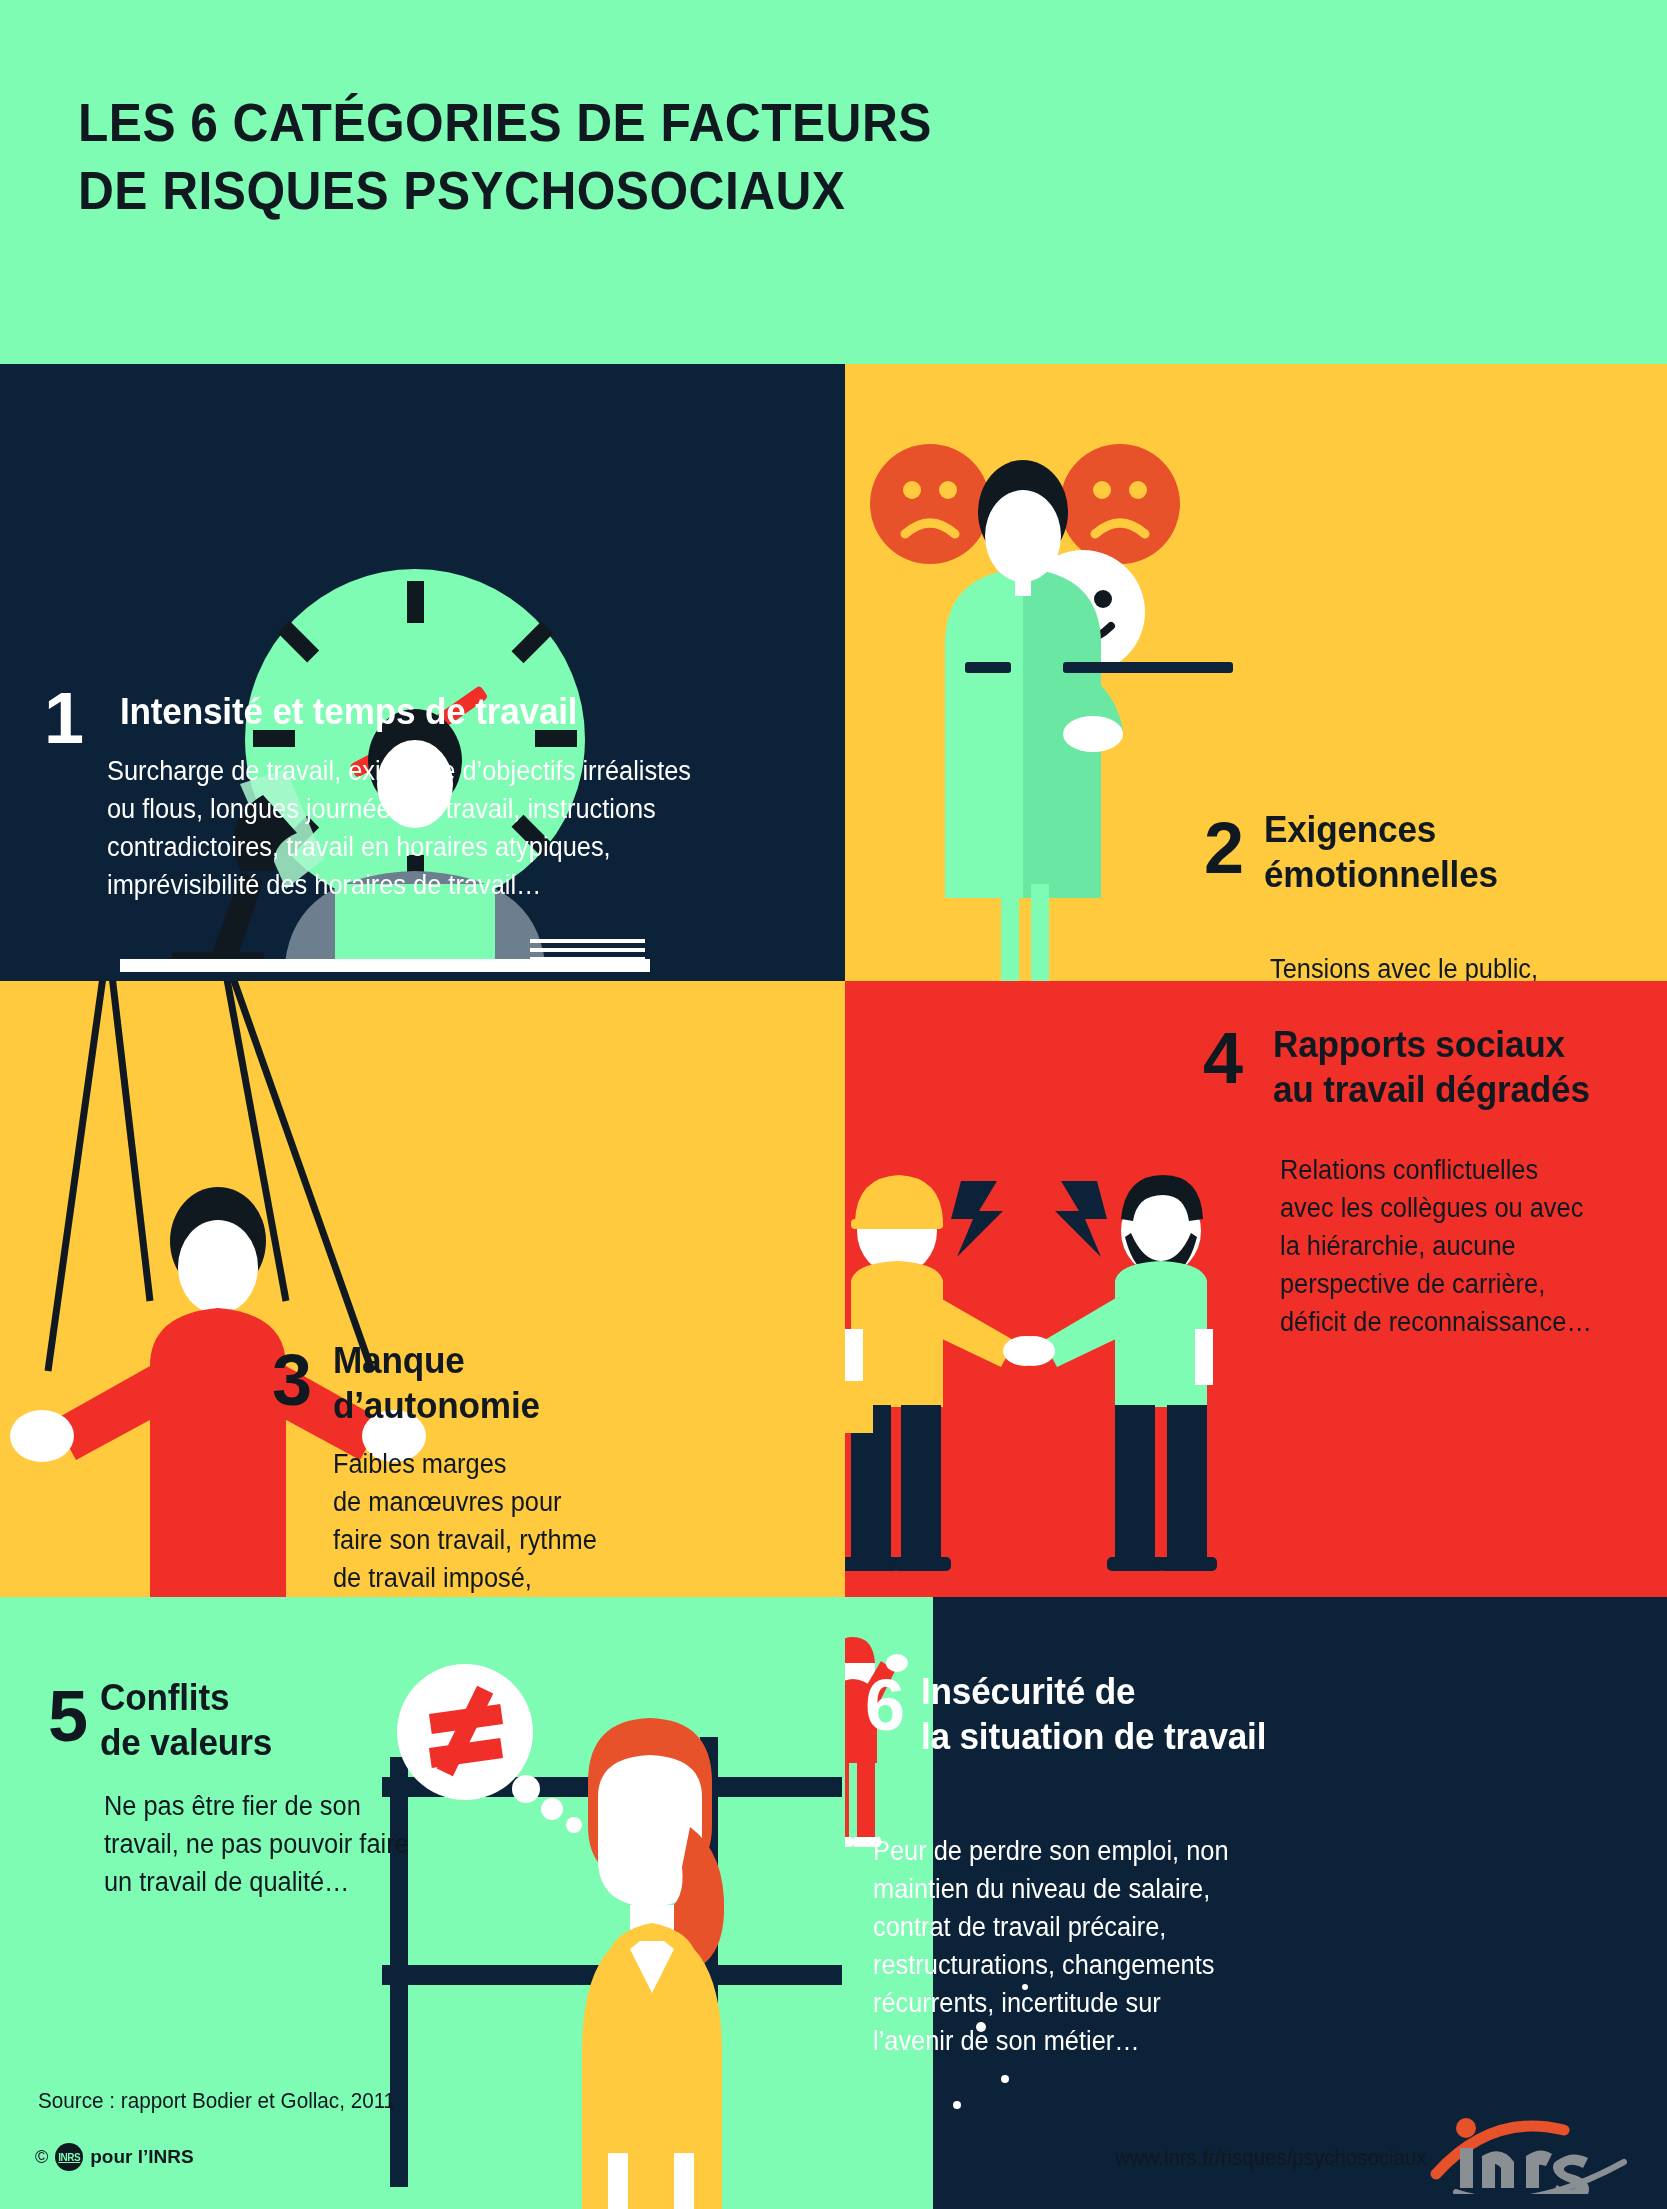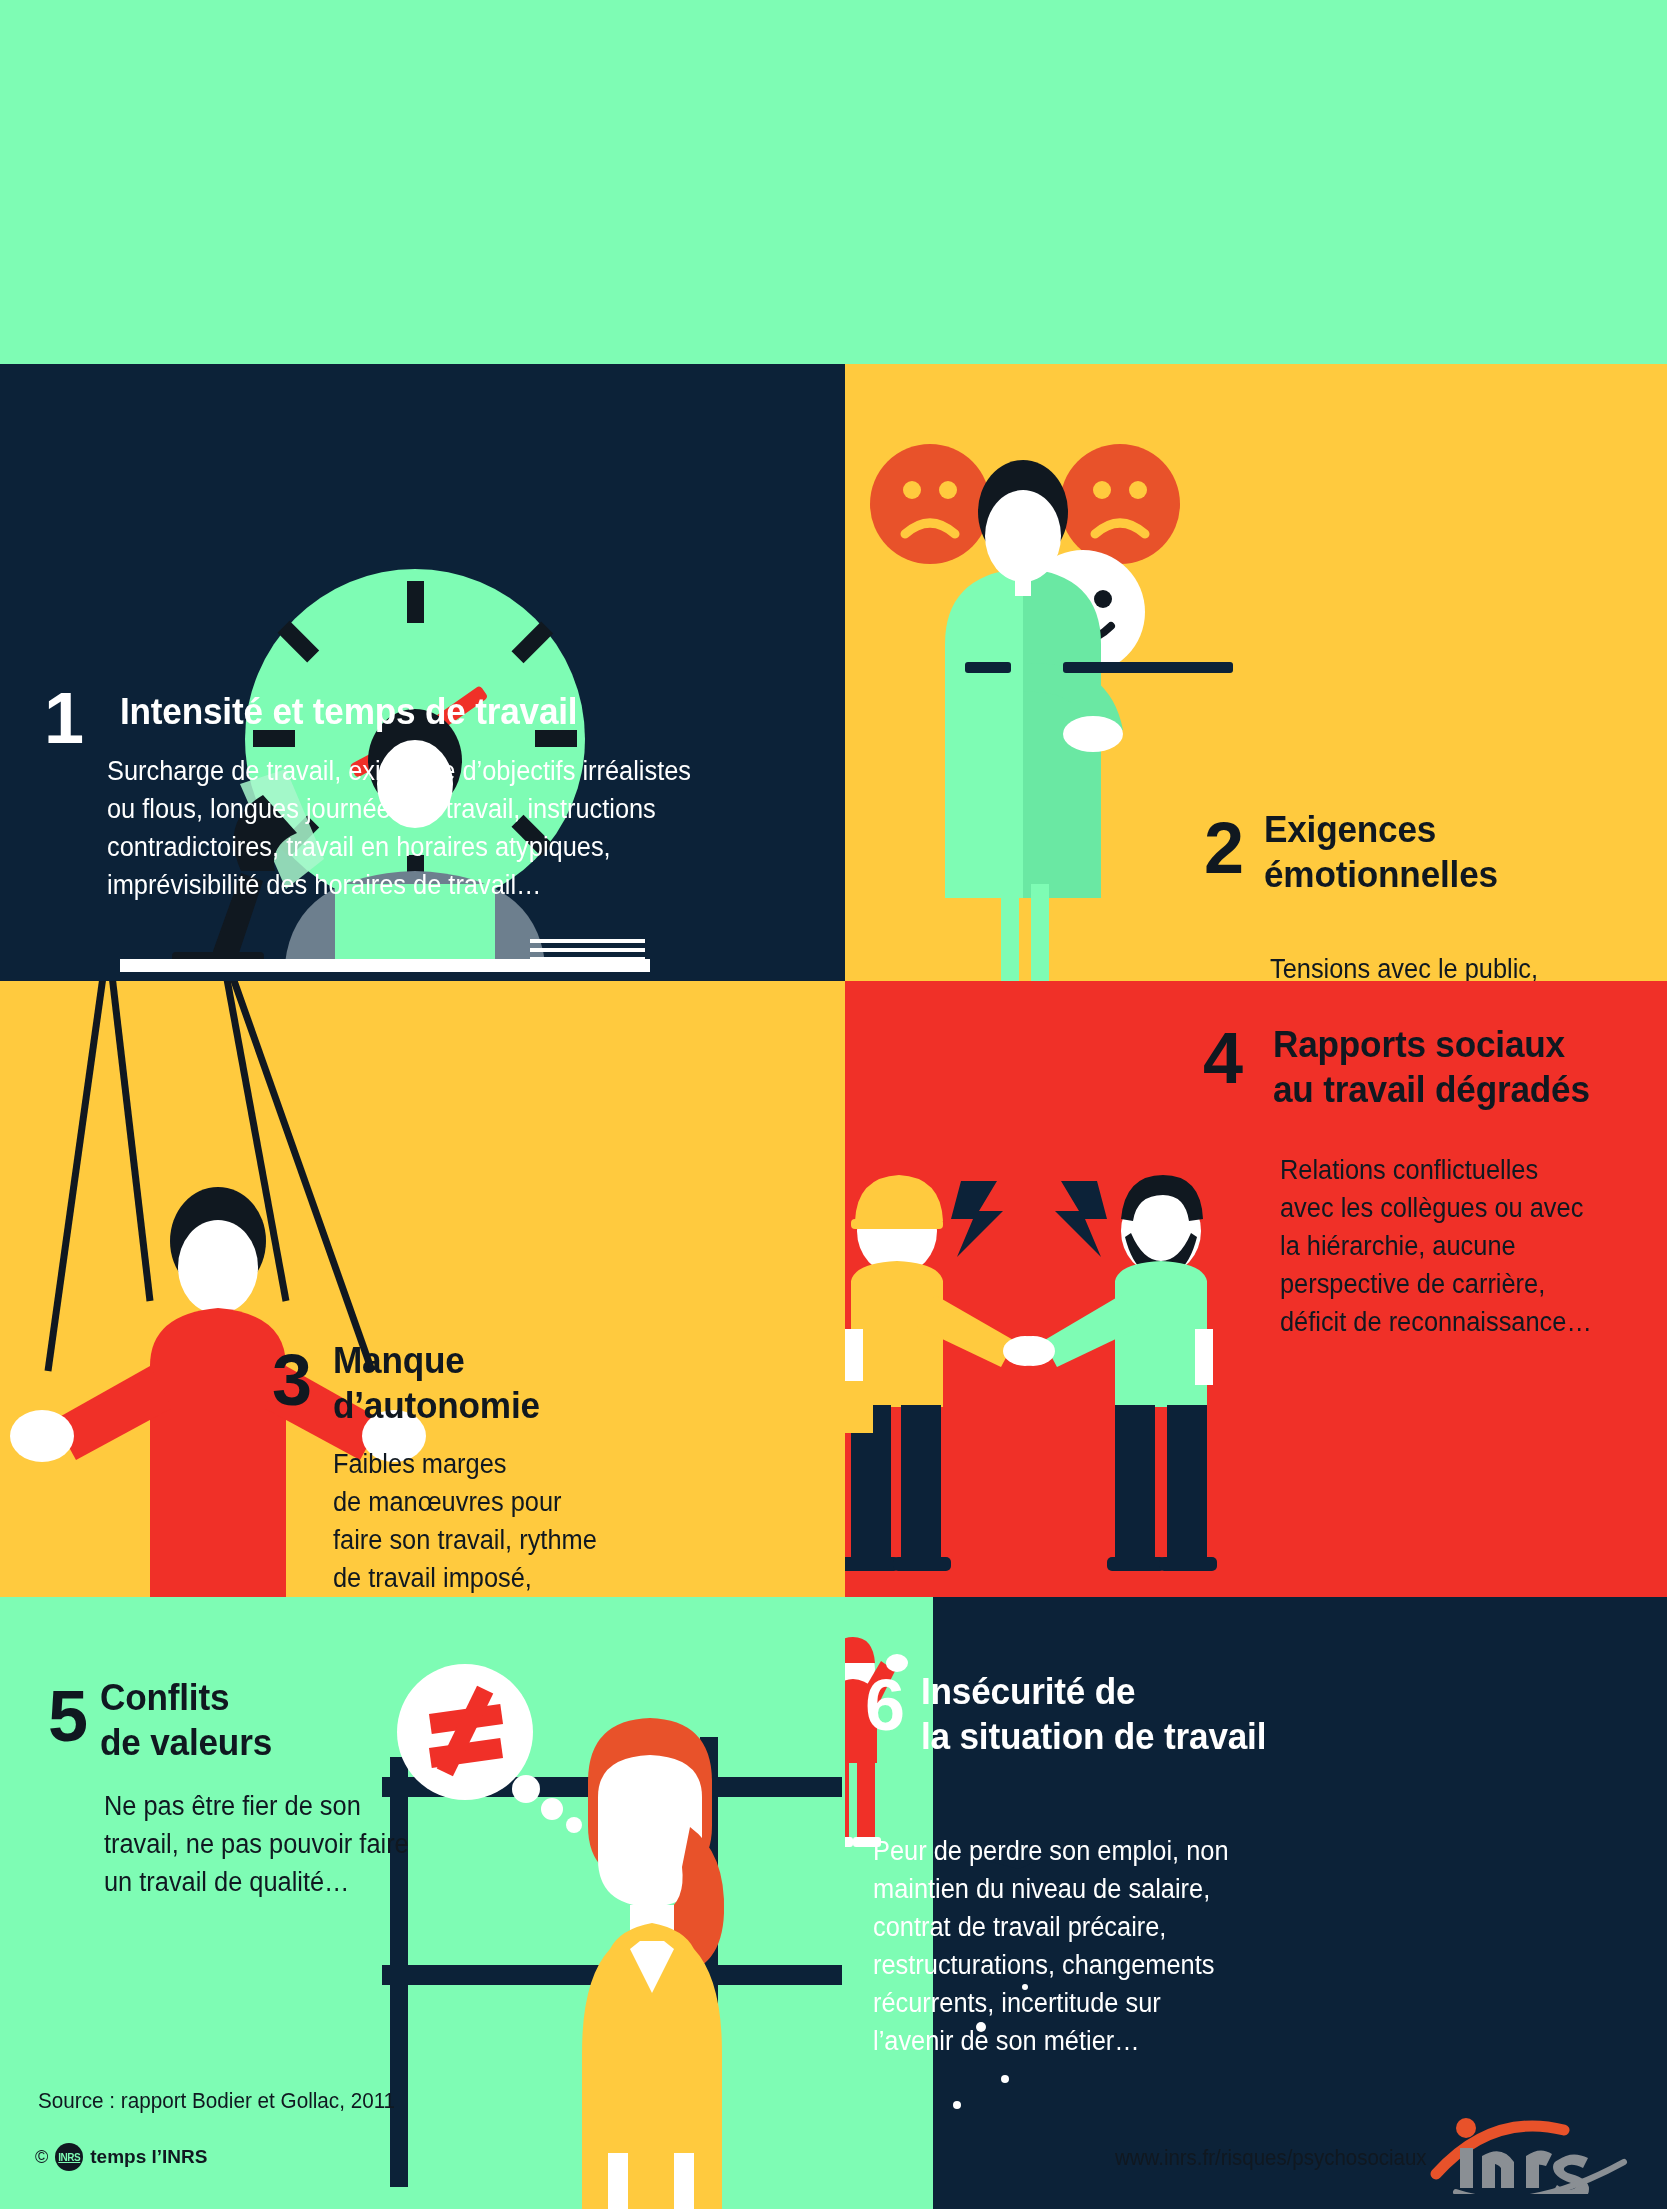--- a/index.html
+++ b/index.html
@@ -79,20 +79,26 @@
     font-family:"Liberation Sans", sans-serif;
     transform:scaleX(0.93);transform-origin:left top;z-index:9;
   }
   .inrs{position:absolute;left:1430px;top:2118px;width:200px;height:76px;z-index:9;}
 </style>
 </head>
 <body>
 
 <div class="infographic">
 
+  <div class="header">
+    <div class="title">
+      <span>LES 6 CATÉGORIES DE FACTEURS</span>
+      <span class="l2">DE RISQUES PSYCHOSOCIAUX</span>
+    </div>
+  </div>
 
   <div class="panel p1">
     <svg class="ill" style="left:110px;top:195px;" width="620" height="430" viewBox="0 0 620 430">
       <circle cx="305" cy="180" r="170" fill="#7efcb4"></circle>
       <rect x="297" y="22" width="17" height="42" fill="#101820"></rect>
       <rect x="297" y="296" width="17" height="42" fill="#101820"></rect>
       <rect x="143" y="171" width="42" height="17" fill="#101820"></rect>
       <rect x="425" y="171" width="42" height="17" fill="#101820"></rect>
       <rect x="180" y="62" width="17" height="42" fill="#101820" transform="rotate(-45 188 83)"></rect>
       <rect x="414" y="62" width="17" height="42" fill="#101820" transform="rotate(45 422 83)"></rect>
@@ -307,21 +313,21 @@
       <div>récurrents, incertitude sur</div>
       <div>l’avenir de son métier…</div>
     </div>
   </div>
 
   <div class="source">Source : rapport Bodier et Gollac, 2011</div>
 
   <div class="copy">
     <span class="cmark">©</span>
     <span class="cdot">INRS</span>
-    <span>temps l’INRS</span>
+    <span>pour l’INRS</span>
   </div>
 
   <div class="url">www.inrs.fr/risques/psychosociaux</div>
 
   <svg class="inrs" viewBox="0 0 200 76">
     <path d="M6 56 q56 -62 128 -44" stroke="#e8522a" stroke-width="11" fill="none" stroke-linecap="round"></path>
     <circle cx="36" cy="10" r="10" fill="#e8522a"></circle>
     <g fill="#8a8f94">
       <rect x="30" y="30" width="13" height="40"></rect>
       <rect x="52" y="38" width="13" height="32"></rect>

